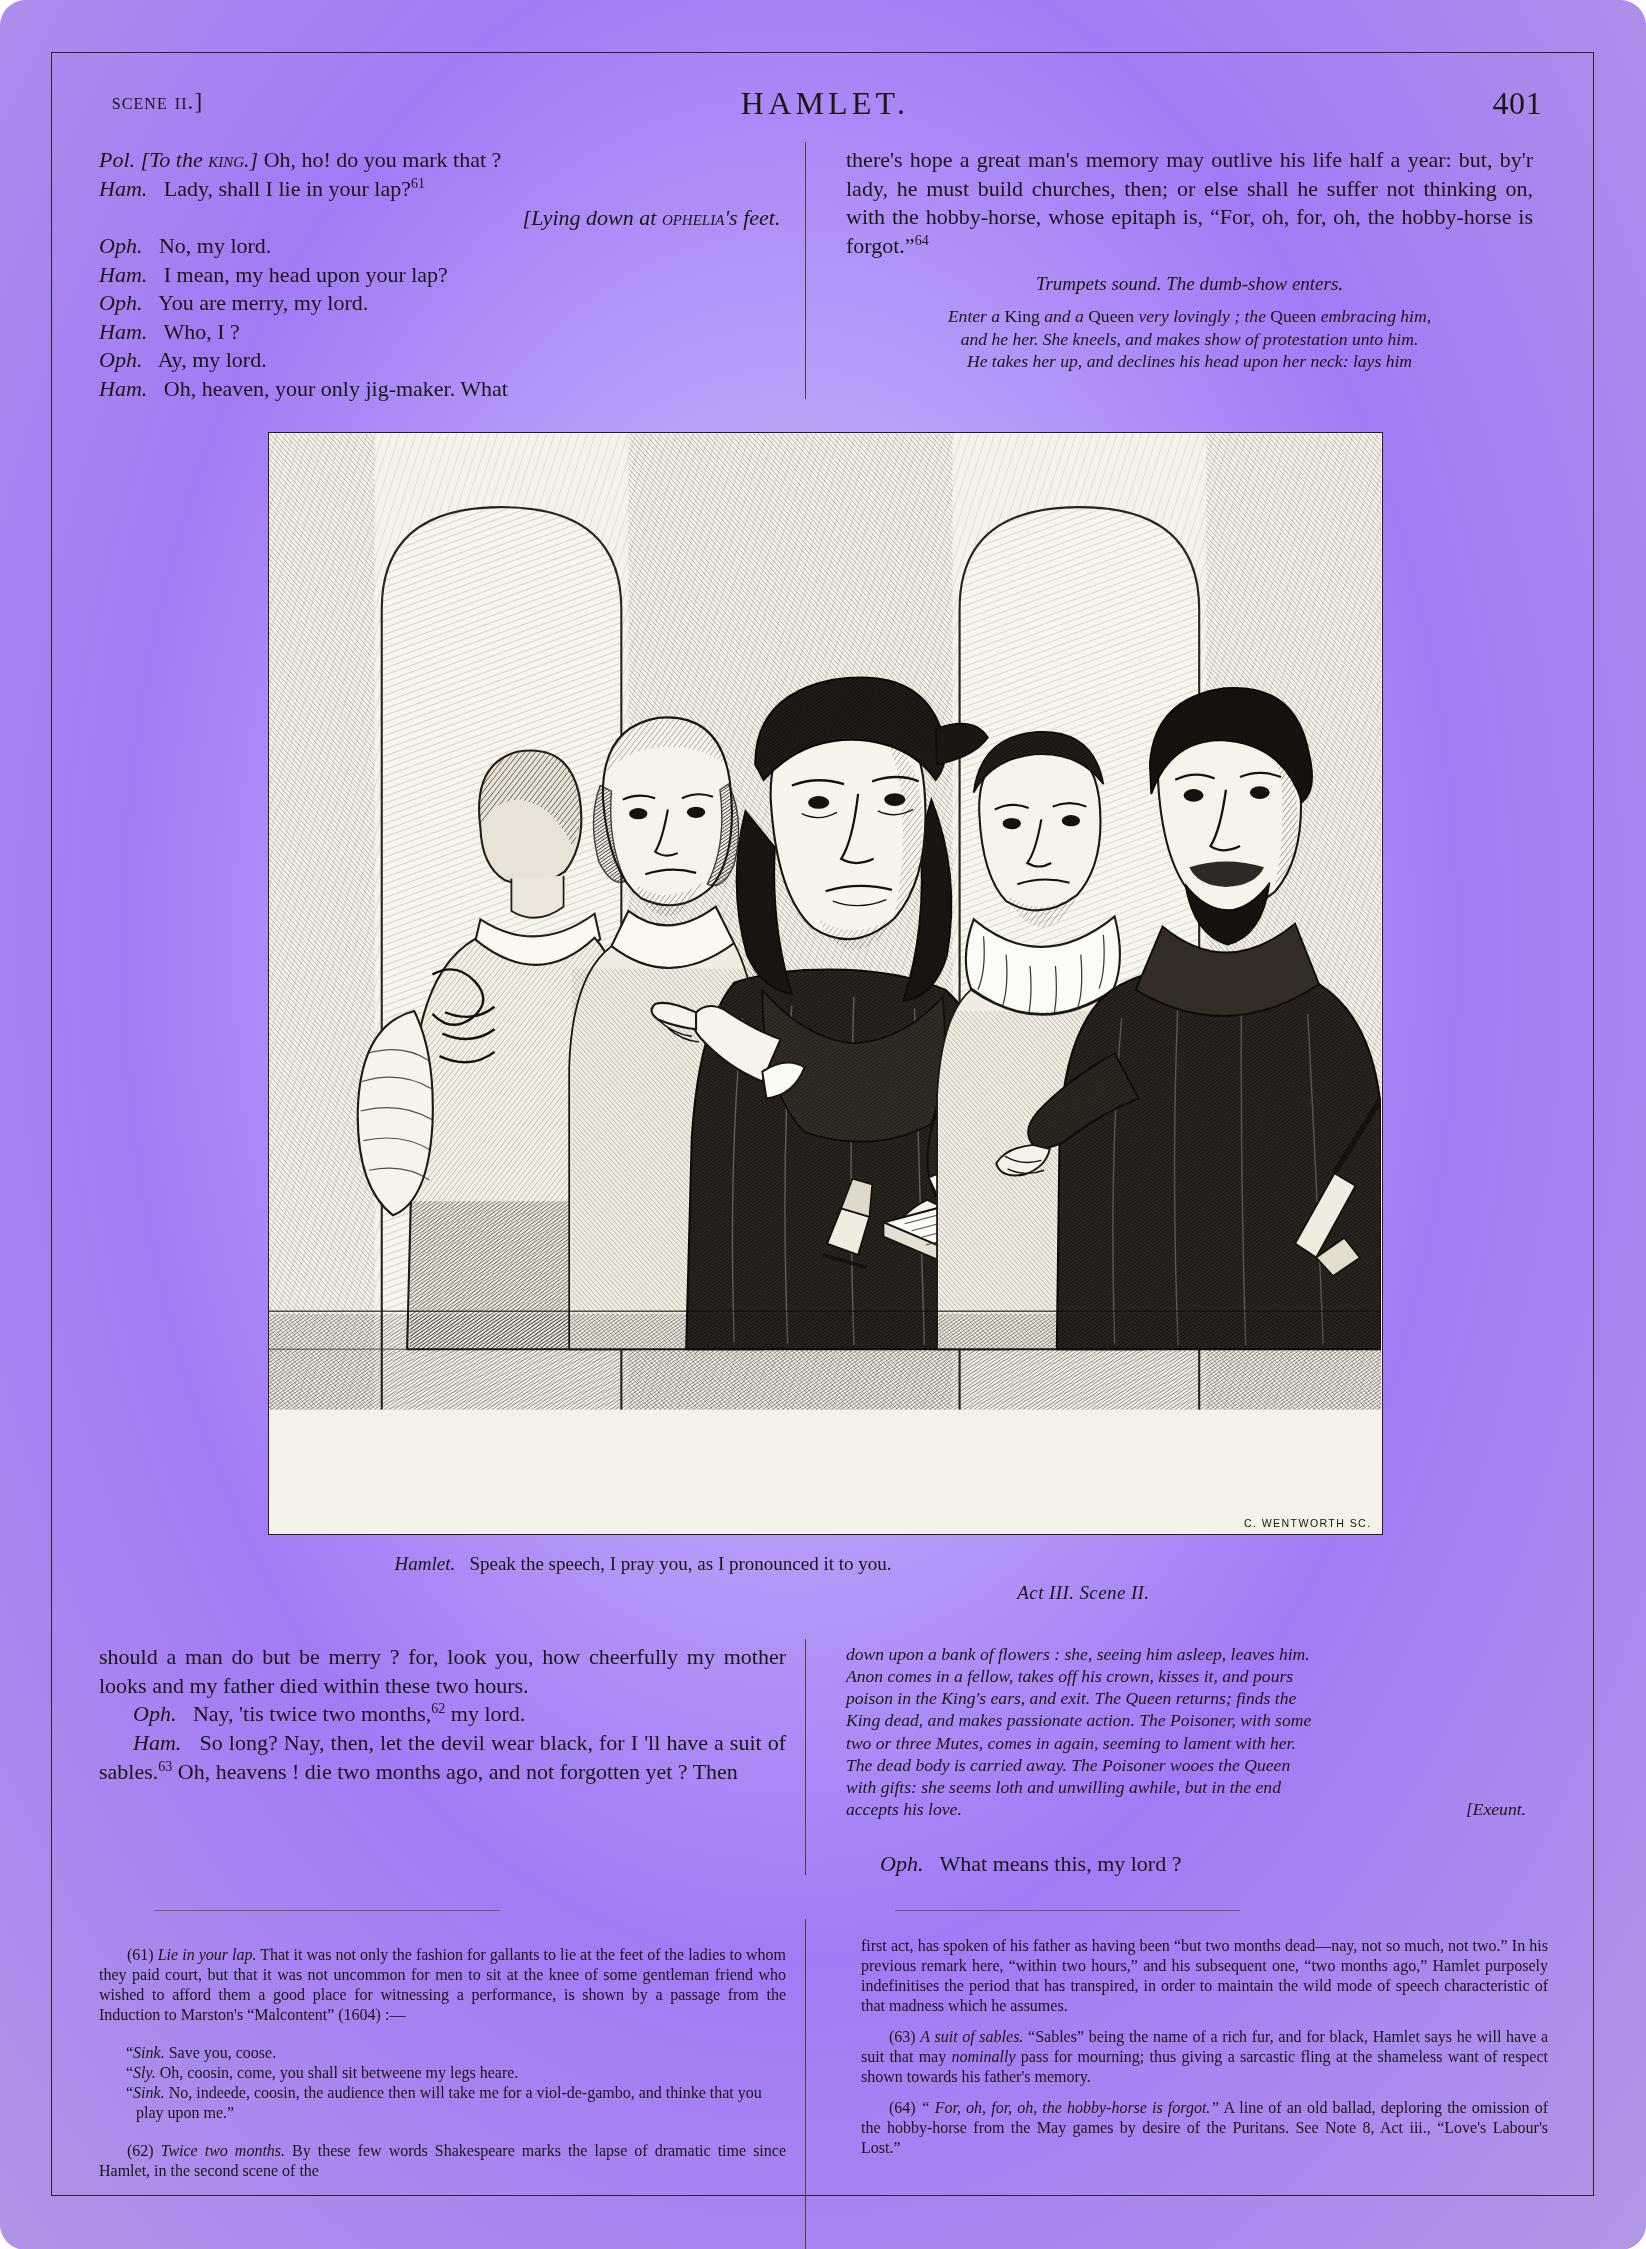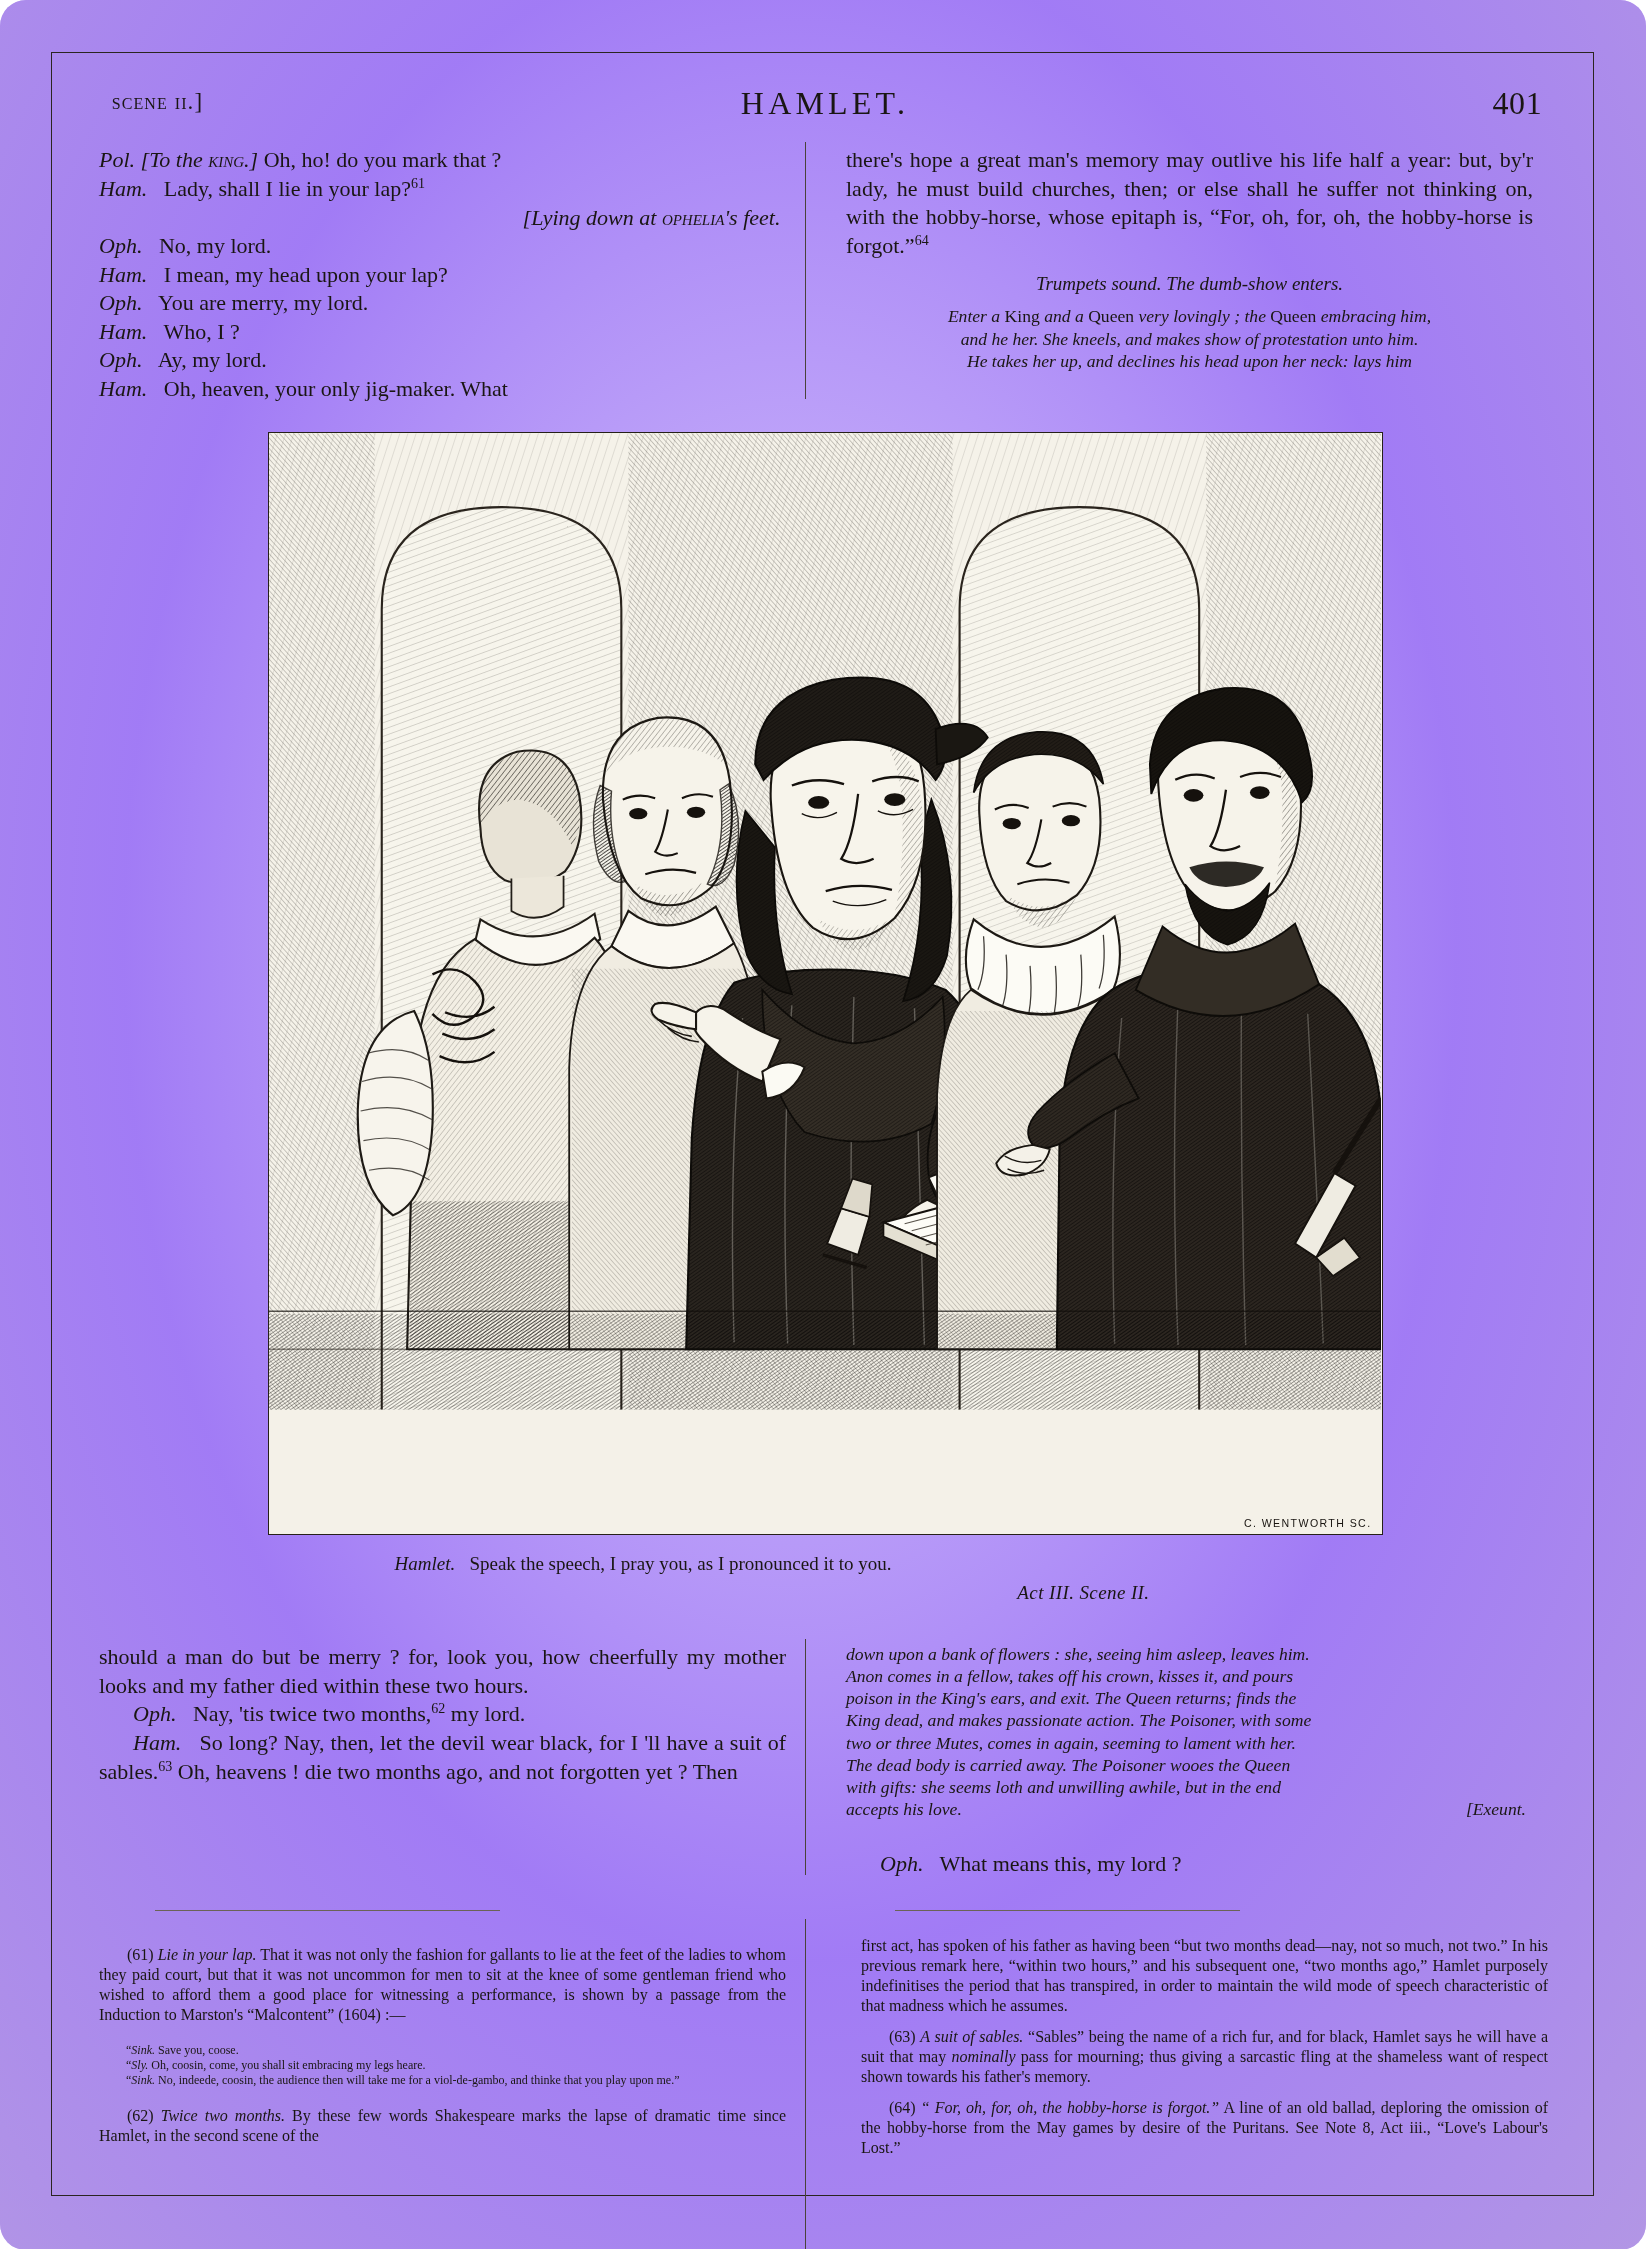--- a/index.html
+++ b/index.html
@@ -229,21 +229,21 @@
     line-height: 1.245;
     margin: 0 0 11.3px 0;
     text-align: justify;
     text-align-last: left;
   }
   .fn .num { }
   .fn .lemma { font-style: italic; }
   .fn .it { font-style: italic; }
   .fn-indent { text-indent: 28px; }
   .fn-quote {
-    font-size: 12px;
+    font-size: 16px;
     line-height: 1.245;
     margin: 0;
     padding-left: 37px;
     text-indent: -10px;
     text-align: left;
   }
   .fn-quote .who { font-style: italic; }
   .fn-quote-block { margin: 18.3px 0 18.3px 0; }
   .fn-cont { text-indent: 0; }
 </style>
@@ -664,21 +664,21 @@
         <p class="fn fn-indent">
           <span class="num">(61)</span>
           <span class="lemma">Lie in your lap.</span><span>  That it was not only the fashion for gallants to lie at the feet of the ladies to whom they paid court, but that it was not uncommon for men to sit at the knee of some gentleman friend who wished to afford them a good place for witnessing a performance, is shown by a passage from the Induction to Marston's “Malcontent” (1604) :—</span>
         </p>
 
         <div class="fn-quote-block">
           <p class="fn-quote">
             <span>“</span><span class="who">Sink.</span><span>  Save you, coose.</span>
           </p>
           <p class="fn-quote">
-            <span>“</span><span class="who">Sly.</span><span>  Oh, coosin, come, you shall sit embracing my legs heare.</span>
+            <span>“</span><span class="who">Sly.</span><span>  Oh, coosin, come, you shall sit betweene my legs heare.</span>
           </p>
           <p class="fn-quote">
             <span>“</span><span class="who">Sink.</span><span>  No, indeede, coosin, the audience then will take me for a viol-de-gambo, and thinke that you play upon me.”</span>
           </p>
         </div>
 
         <p class="fn fn-indent">
           <span class="num">(62)</span>
           <span class="lemma">Twice two months.</span><span>  By these few words Shakespeare marks the lapse of dramatic time since Hamlet, in the second scene of the</span>
         </p>

